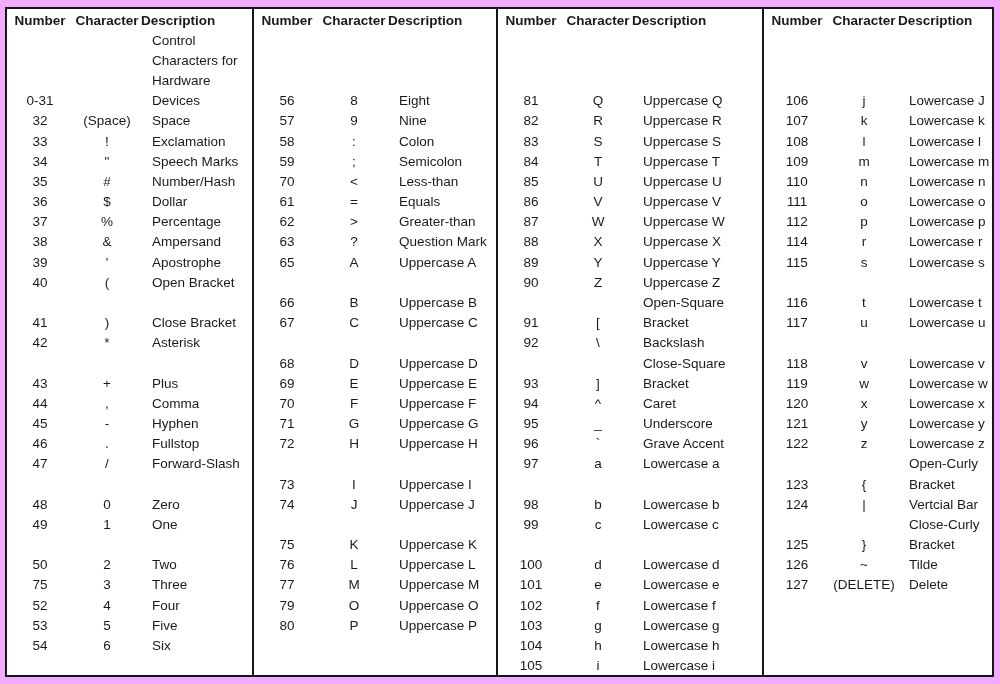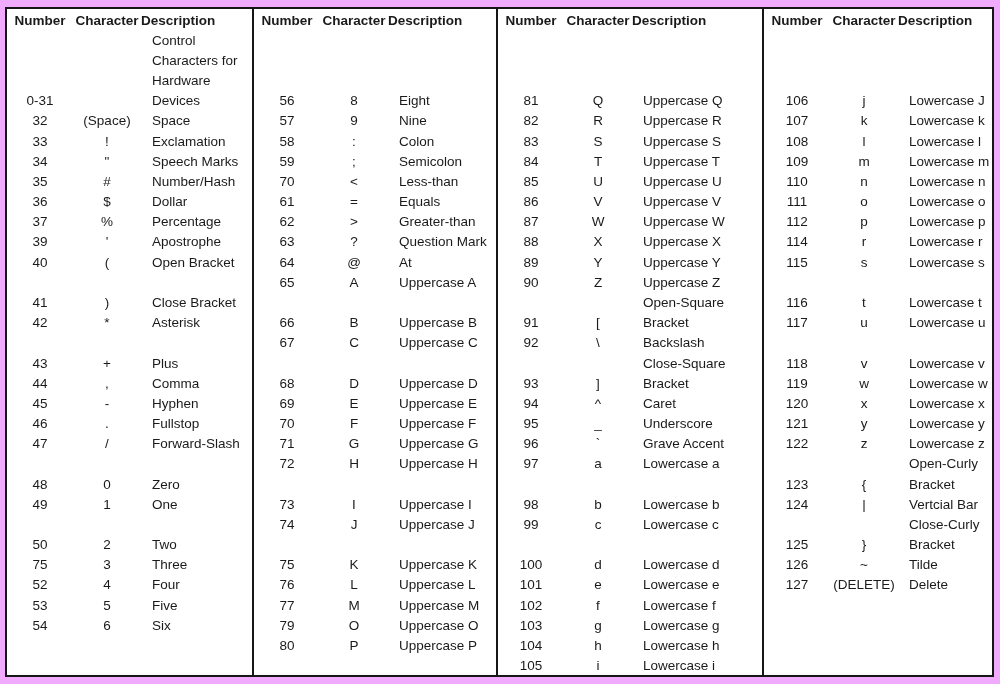--- a/index.html
+++ b/index.html
@@ -102,20 +102,25 @@
           <div class="cell-n">36</div>
           <div class="cell-c">$</div>
           <div class="cell-d">Dollar</div>
         </div>
         <div class="line">
           <div class="cell-n">37</div>
           <div class="cell-c">%</div>
           <div class="cell-d">Percentage</div>
         </div>
         <div class="line">
+          <div class="cell-n">38</div>
+          <div class="cell-c">&amp;</div>
+          <div class="cell-d">Ampersand</div>
+        </div>
+        <div class="line">
           <div class="cell-n">39</div>
           <div class="cell-c">'</div>
           <div class="cell-d">Apostrophe</div>
         </div>
         <div class="line">
           <div class="cell-n">40</div>
           <div class="cell-c">(</div>
           <div class="cell-d">Open Bracket</div>
         </div>
         <div class="line">
@@ -264,25 +269,20 @@
           <div class="cell-n">62</div>
           <div class="cell-c">&gt;</div>
           <div class="cell-d">Greater-than</div>
         </div>
         <div class="line">
           <div class="cell-n">63</div>
           <div class="cell-c">?</div>
           <div class="cell-d">Question Mark</div>
         </div>
         <div class="line">
-          <div class="cell-n">64</div>
-          <div class="cell-c">@</div>
-          <div class="cell-d">At</div>
-        </div>
-        <div class="line">
           <div class="cell-n">65</div>
           <div class="cell-c">A</div>
           <div class="cell-d">Uppercase A</div>
         </div>
         <div class="line">
           <div class="cell-n"></div>
           <div class="cell-c"></div>
           <div class="cell-d"></div>
         </div>
         <div class="line">

